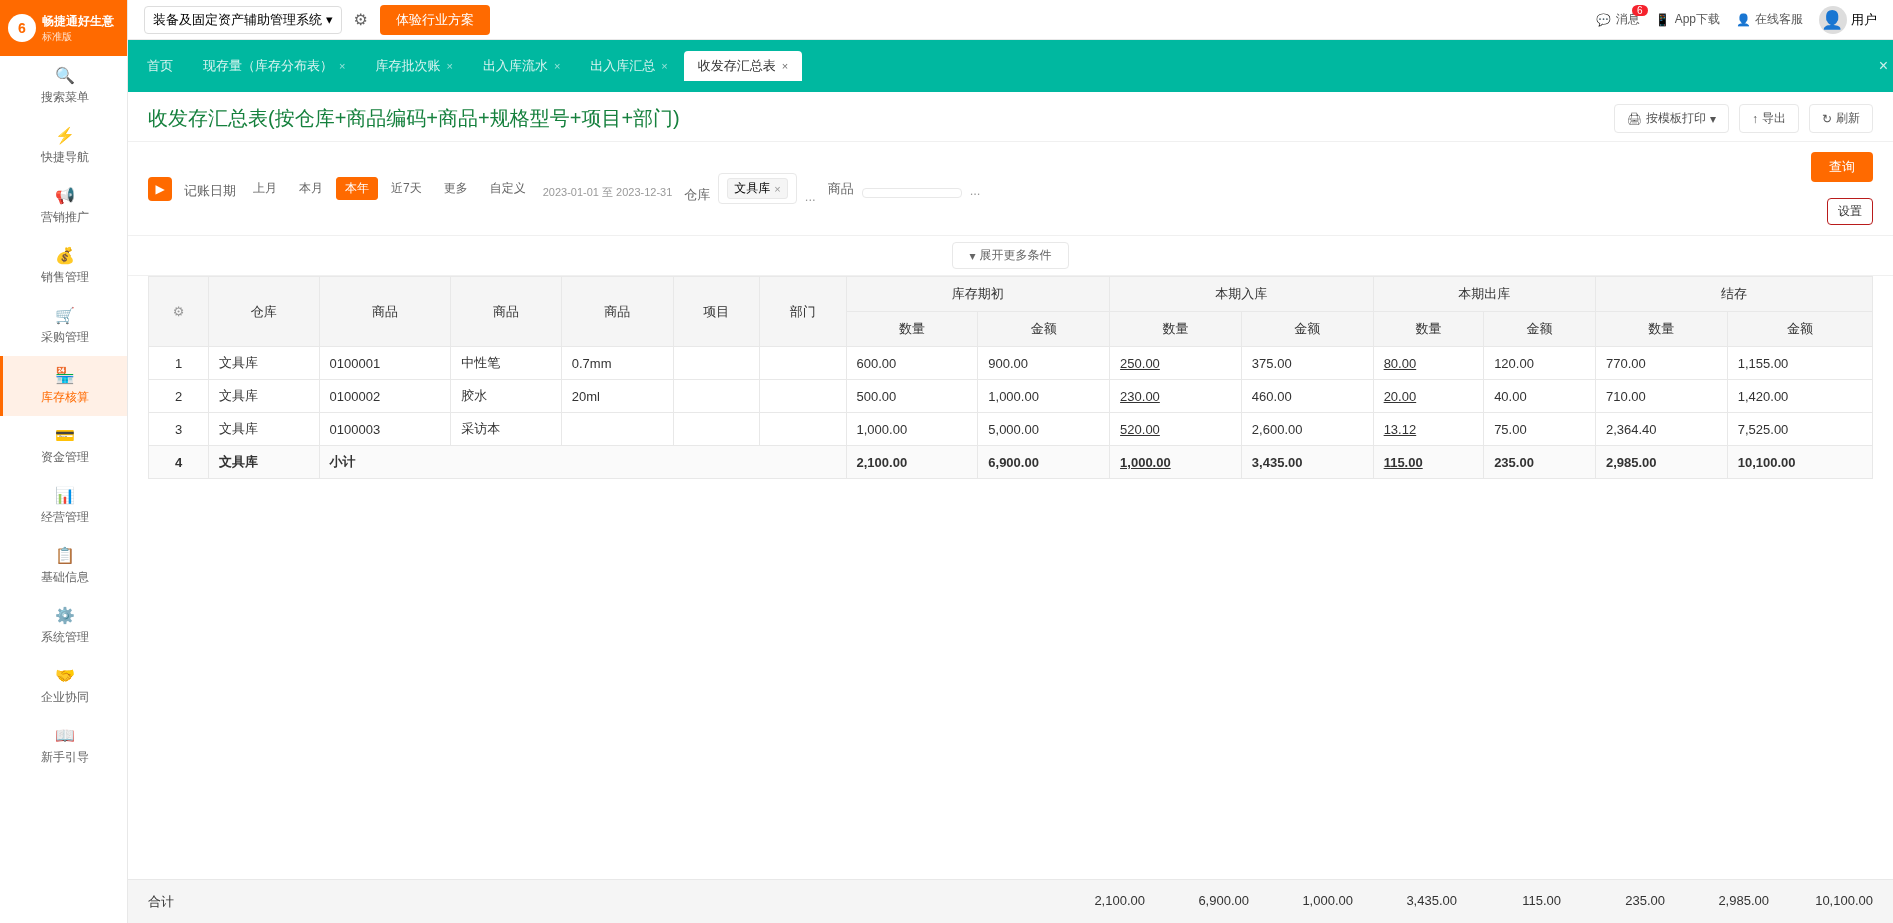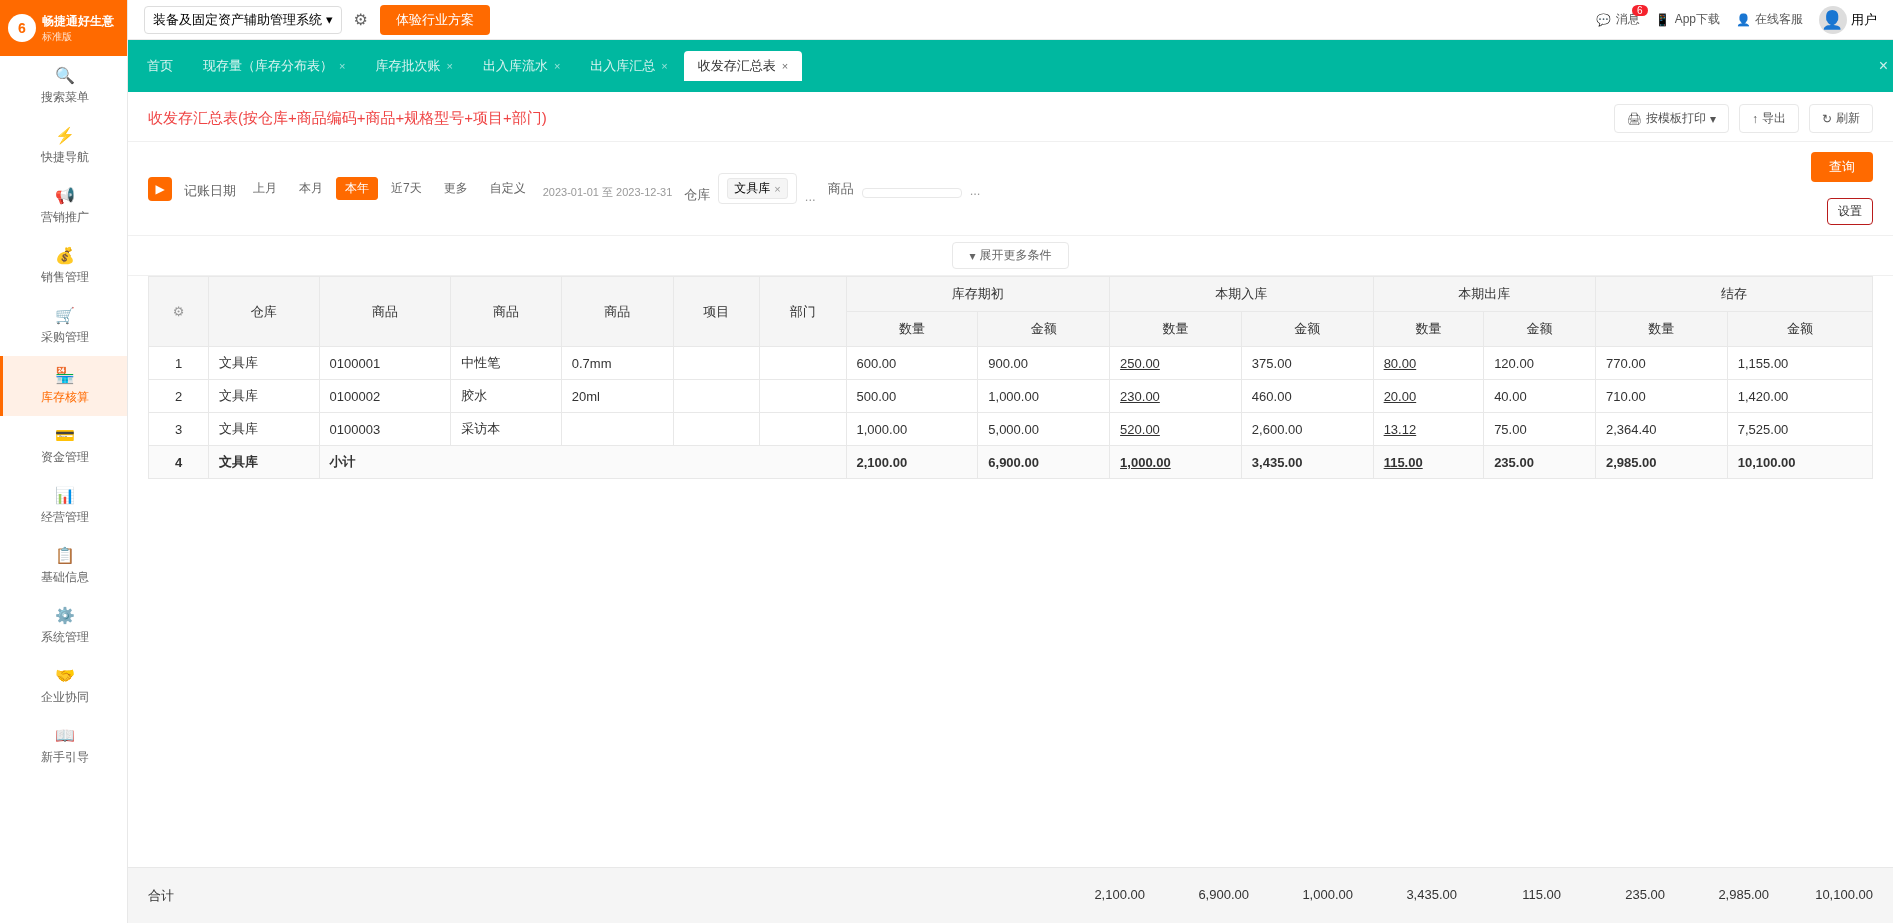--- a/index.html
+++ b/index.html
@@ -31,21 +31,21 @@
     
     .tabs { height: 52px; background: #00b8a0; display: flex; align-items: center; padding: 0 5px; gap: 2px; flex-shrink: 0; }
     .tab { display: flex; align-items: center; gap: 6px; padding: 6px 14px; border-radius: 4px 4px 0 0; cursor: pointer; font-size: 13px; color: rgba(255,255,255,0.85); white-space: nowrap; }
     .tab.active { background: #fff; color: #333; }
     .tab-close { font-size: 11px; opacity: 0.7; cursor: pointer; }
     .tabs-close-all { margin-left: auto; color: #fff; cursor: pointer; font-size: 16px; opacity: 0.8; }
 
     
     .content { flex: 1; overflow-y: auto; background: #fff; display: flex; flex-direction: column; }
     .page-header { padding: 12px 20px 8px; border-bottom: 1px solid #f0f0f0; }
-    .page-title { font-size: 15px; color: #ef4444; font-weight: 500; }
+    .page-title { font-size: 20px; color: #15803d; font-weight: 500; }
 
     
     .filter-bar { padding: 10px 20px; border-bottom: 1px solid #f0f0f0; display: flex; align-items: center; gap: 12px; flex-wrap: wrap; }
     .filter-toggle { width: 24px; height: 24px; background: #ff6a00; color: #fff; border-radius: 4px; display: flex; align-items: center; justify-content: center; cursor: pointer; font-size: 12px; flex-shrink: 0; }
     .filter-group { display: flex; align-items: flex-end; gap: 8px; }
     .filter-label { color: #666; font-size: 13px; white-space: nowrap; }
     .date-quick { display: flex; gap: 4px; align-items: center; }
     .date-btn { padding: 2px 8px; border-radius: 3px; cursor: pointer; font-size: 12px; color: #666; border: 1px solid transparent; }
     .date-btn.active { background: #ff6a00; color: #fff; border-color: #ff6a00; }
     .date-range { font-size: 11px; color: #999; margin-top: 2px; }
@@ -67,21 +67,21 @@
     table { width: 100%; border-collapse: collapse; font-size: 13px; }
     thead th { background: #f5f5f5; border: 1px solid #e8e8e8; padding: 8px 10px; text-align: center; color: #333; font-weight: 500; white-space: nowrap; }
     tbody td { border: 1px solid #e8e8e8; padding: 7px 10px; text-align: left; color: #333; white-space: nowrap; }
     tbody td.center { text-align: center; }
     tbody td.left { text-align: left; }
     tbody tr.subtotal { font-weight: bold; background: #fafafa; }
     .link-underline { text-decoration: underline; cursor: pointer; color: #333; }
     .settings-icon { color: #999; cursor: pointer; }
 
     
-    .bottom-bar { height: 56px; background: #f5f5f5; border-top: 1px solid #e8e8e8; display: flex; align-items: center; padding: 0 20px; flex-shrink: 0; }
+    .bottom-bar { height: 44px; background: #f5f5f5; border-top: 1px solid #e8e8e8; display: flex; align-items: center; padding: 0 20px; flex-shrink: 0; }
     .total-row { display: flex; gap: 24px; font-size: 13px; color: #333; width: 100%; }
   </style>
 </head>
 <body>
 
 <div class="sidebar">
   <div class="sidebar-logo">
     <div class="sidebar-logo-icon">6</div>
     <div>
       <div style="color:#fff;font-size:12px;font-weight:bold;">畅捷通好生意</div>

